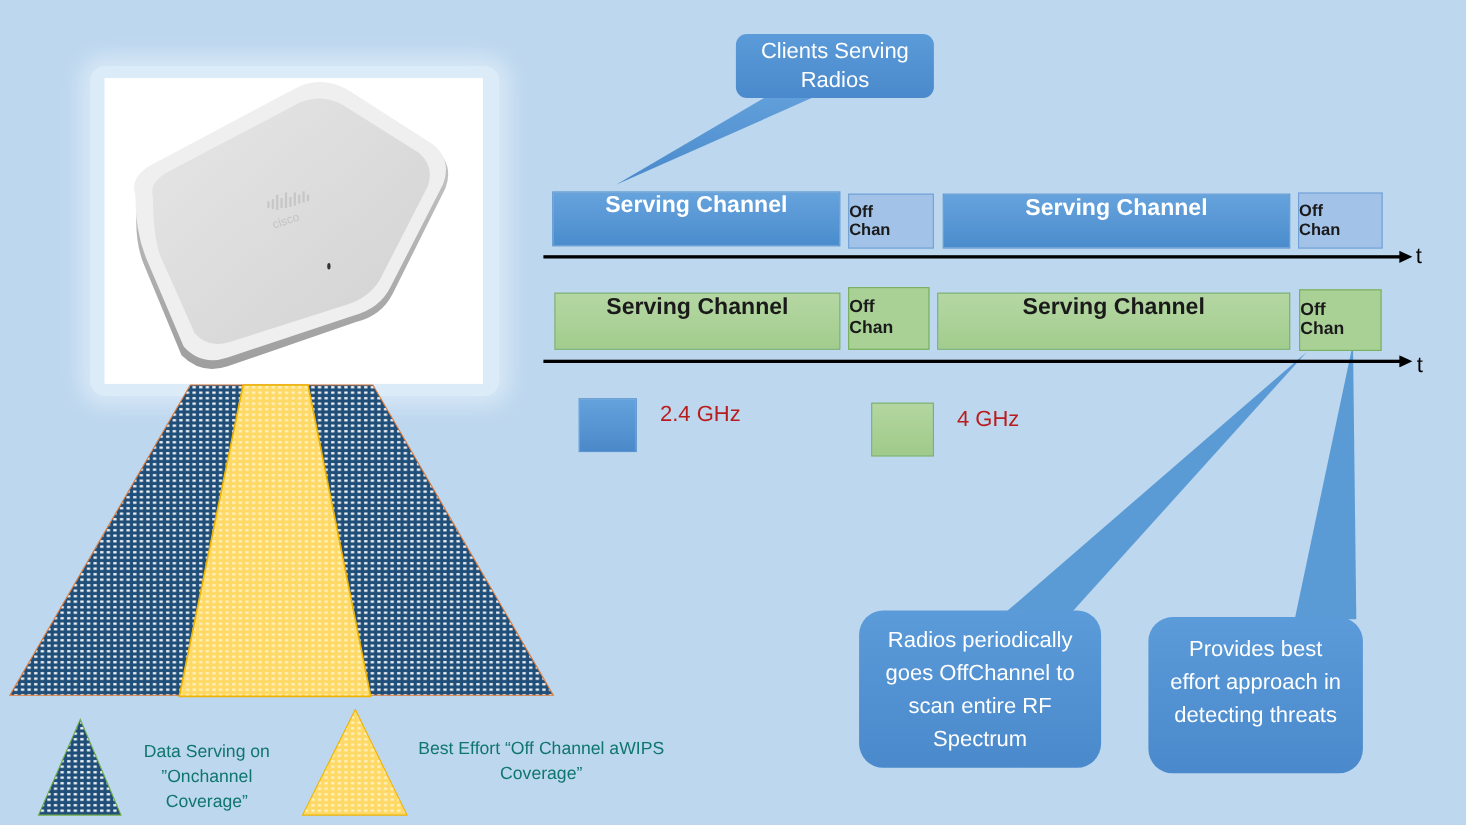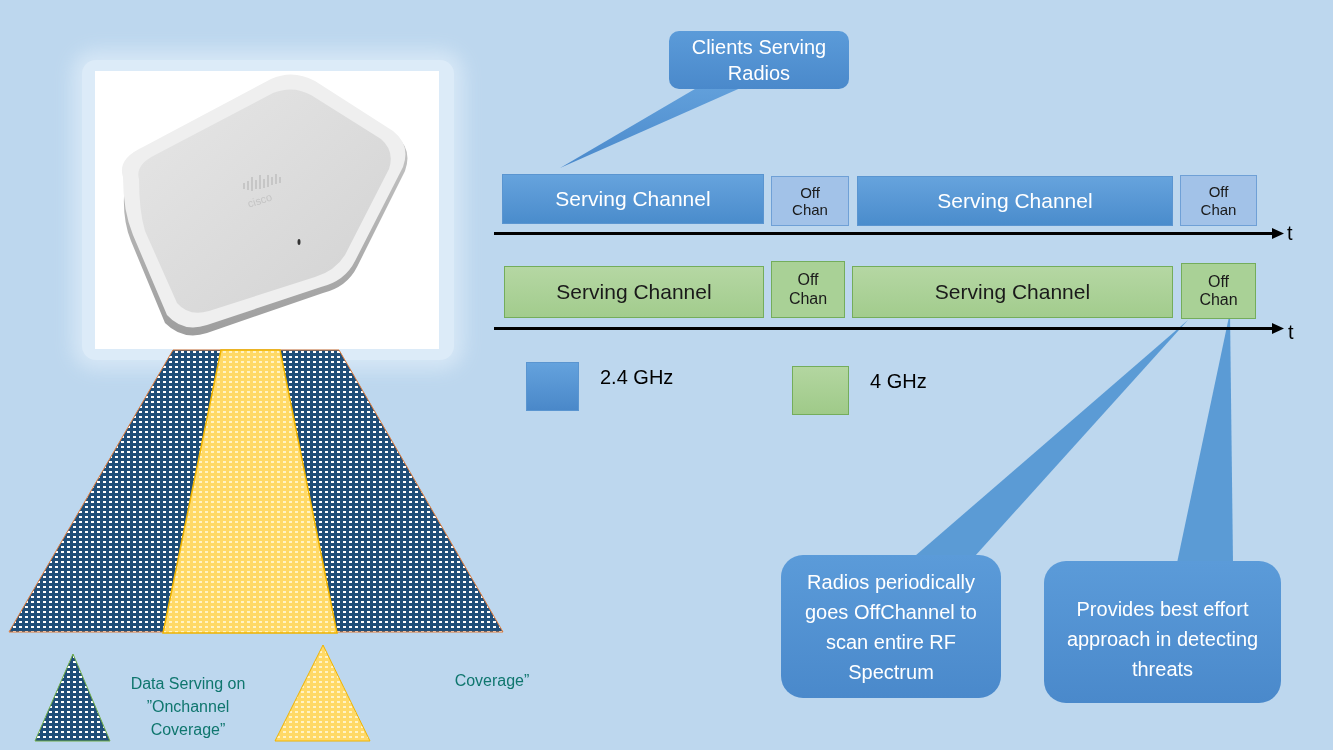--- a/index.html
+++ b/index.html
@@ -17,22 +17,23 @@
     background: #dcebf8; border-radius: 14px;
     box-shadow: 0 0 18px 10px #d6e7f6;
   }
   .photo {
     position: absolute; left: 95px; top: 71px; width: 344px; height: 278px;
     background: #ffffff;
   }
 
   .seg {
     position: absolute; box-sizing: border-box;
-    display: flex; align-items: center; justify-content: center; text-align: center;
+    display: flex; align-items: flex-start; justify-content: center; text-align: center;
     line-height: 1.15;
+    font-weight: bold;
   }
   .seg.blue {
     background: linear-gradient(#66a3dd, #4a8ccc);
     border: 1px solid #5a95d0; color: #ffffff; font-size: 21px;
   }
   .seg.blue-off {
     background: #a2c2e8; border: 1px solid #6fa0d6; color: #1a1a1a; font-size: 15px;
   }
   .seg.green {
     background: linear-gradient(#b5d7a3, #a2cc8d);
@@ -47,21 +48,21 @@
   .axis-label { position: absolute; font-size: 20px; color: #000; }
 
   .callout {
     position: absolute; box-sizing: border-box;
     background: linear-gradient(#5b9bd9, #4a89cb);
     color: #ffffff; text-align: center;
     display: flex; align-items: center; justify-content: center;
   }
 
   .legend-swatch { position: absolute; box-sizing: border-box; }
-  .legend-text { position: absolute; font-size: 20px; color: #000000; }
+  .legend-text { position: absolute; font-size: 20px; color: #b91c1c; }
   .caption {
     position: absolute; font-size: 16px; color: #0f766e; text-align: center; line-height: 1.45;
   }
 </style>
 </head>
 <body>
 
 <div class="photo-glow"></div>
 <div class="photo">
   <svg width="344" height="278" viewBox="0 0 344 278">
@@ -167,24 +168,25 @@
 
 <div class="legend-swatch" style="left:526px; top:362px; width:53px; height:49px; background:linear-gradient(#64a2dd,#4a88c9); border:1px solid #5a95d0;"></div>
 <div class="legend-text" style="left:600px; top:366px;">2.4 GHz</div>
 <div class="legend-swatch" style="left:792px; top:366px; width:57px; height:49px; background:linear-gradient(#b3d6a0,#9fca89); border:1px solid #74ad5b;"></div>
 <div class="legend-text" style="left:870px; top:370px;">4 GHz</div>
 
 <div class="callout" style="left:781px; top:555px; width:220px; height:143px; border-radius:22px; font-size:20px; line-height:1.5; padding:0 12px;">
   <span>Radios periodically goes OffChannel to scan entire RF Spectrum</span>
 </div>
 
-<div class="callout" style="left:1044px; top:561px; width:237px; height:142px; border-radius:22px; font-size:20px; line-height:1.5; padding:0 18px; align-items:center; padding-top:14px;">
+<div class="callout" style="left:1044px; top:561px; width:195px; height:142px; border-radius:22px; font-size:20px; line-height:1.5; padding:0 18px; align-items:flex-start; padding-top:14px;">
   <span>Provides best effort approach in detecting threats</span>
 </div>
 
 <div class="caption" style="left:118px; top:672px; width:140px;">
   <div>Data Serving on</div>
   <div>”Onchannel</div>
   <div>Coverage”</div>
 </div>
 <div class="caption" style="left:362px; top:669px; width:260px;">
+  <div>Best Effort “Off Channel aWIPS</div>
   <div>Coverage”</div>
 </div>
 
 </body></html>

